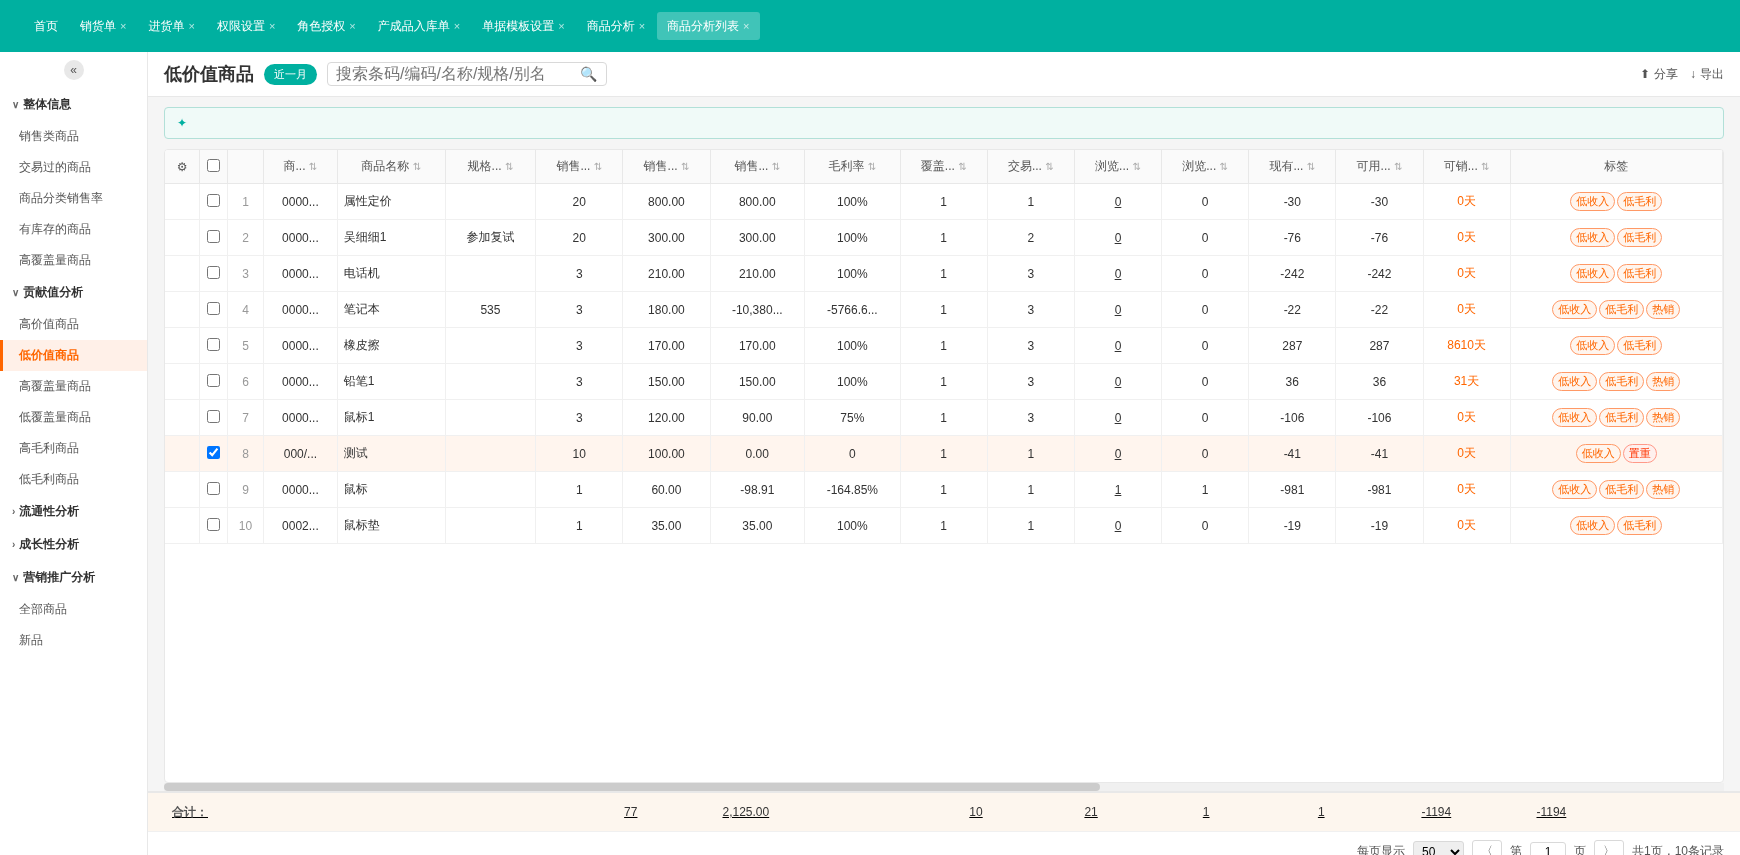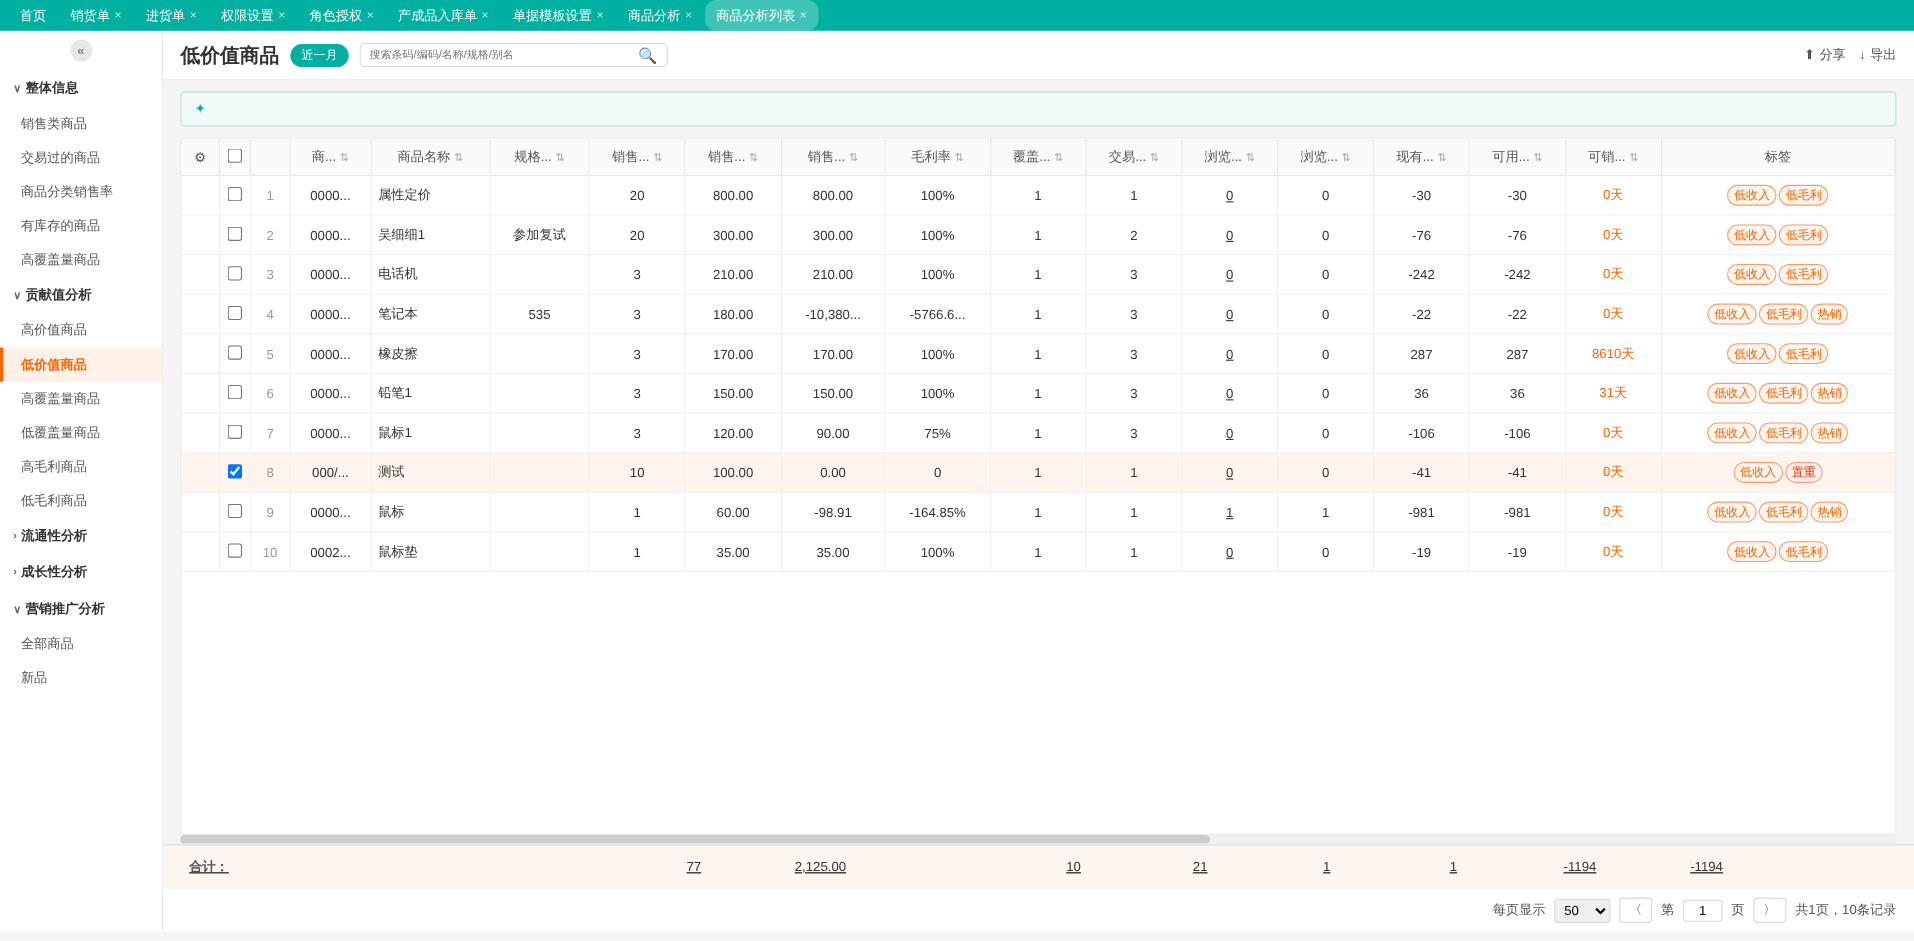--- a/index.html
+++ b/index.html
@@ -3,38 +3,38 @@
   <meta charset="utf-8">
   <style>
     * { box-sizing: border-box; margin: 0; padding: 0; font-family: 'Microsoft YaHei', Arial, sans-serif; font-size: 12px; }
     body { background: #f5f5f5; overflow-x: hidden; }
 
     
     .top-nav {
       display: flex;
       align-items: center;
       background: #00b0a0;
-      height: 28px;
-      padding: 0 8px;
+      height: 52px;
+      padding: 0 24px;
       gap: 2px;
       flex-wrap: nowrap;
       overflow: hidden;
     }
     .nav-item {
       color: #fff;
       padding: 4px 10px;
       cursor: pointer;
       white-space: nowrap;
       border-radius: 3px;
       display: flex;
       align-items: center;
       gap: 4px;
       height: 28px;
     }
-    .nav-item.active { background: rgba(255,255,255,0.25); border-radius: 10px; }
+    .nav-item.active { background: rgba(255,255,255,0.25); }
     .nav-close {
       font-size: 11px;
       opacity: 0.7;
       cursor: pointer;
     }
 
     
     .main-layout {
       display: flex;
       height: calc(100vh - 36px);
@@ -112,21 +112,21 @@
       border-radius: 4px;
       padding: 2px 8px;
       gap: 6px;
       flex: 1;
       max-width: 280px;
     }
     .search-box input {
       border: none;
       outline: none;
       flex: 1;
-      font-size: 10px;
+      font-size: 16px;
       color: #999;
     }
     .search-icon { color: #ff6600; font-size: 14px; }
 
     .header-right {
       margin-left: auto;
       display: flex;
       align-items: center;
       gap: 12px;
     }

